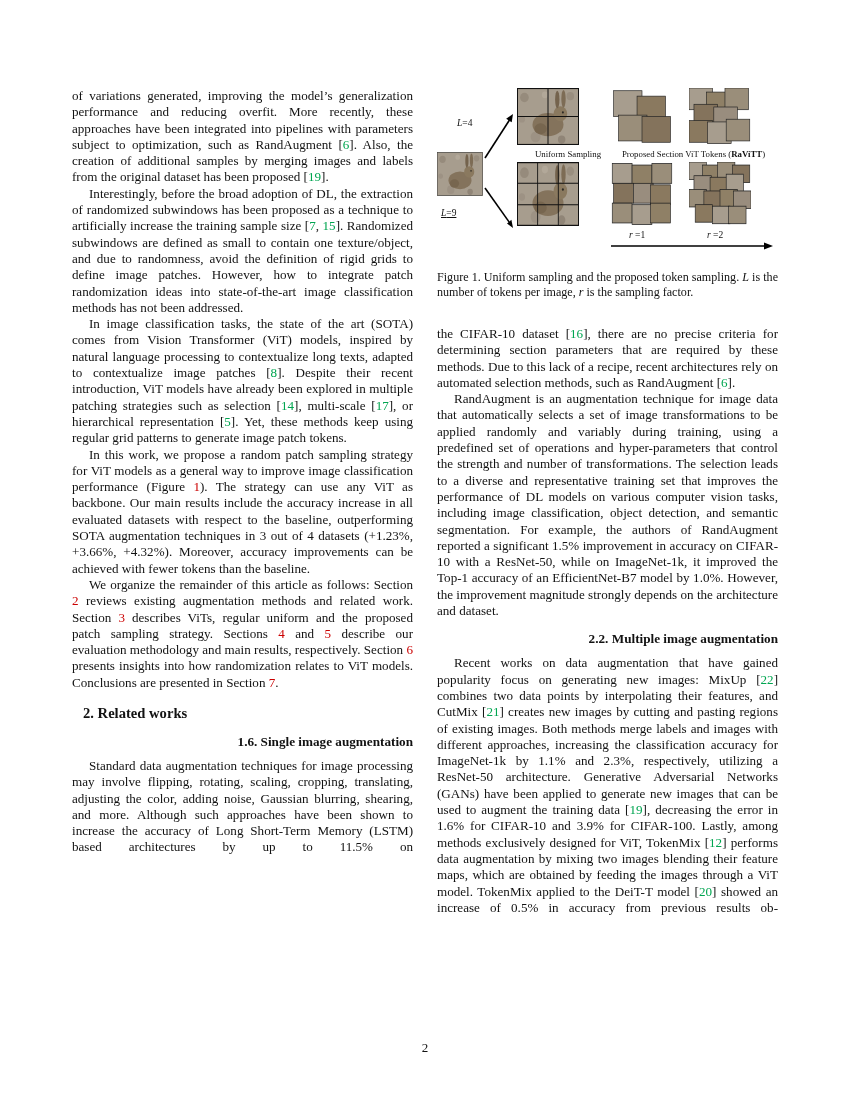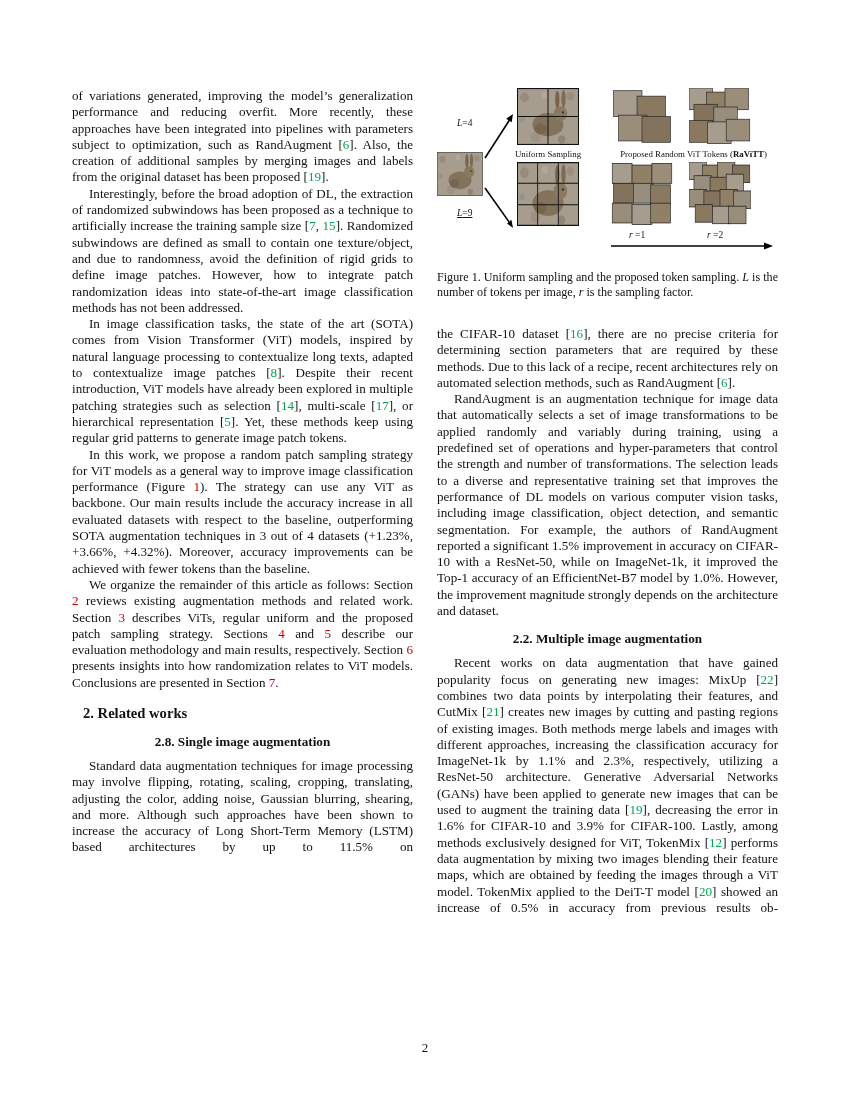--- a/index.html
+++ b/index.html
@@ -5,40 +5,40 @@
   html,body{margin:0;padding:0;background:#ffffff;}
   .page{position:relative;width:850px;height:1100px;background:#fff;margin:0 auto;
         font-family:"Liberation Serif","DejaVu Serif",serif;color:#121212;overflow:hidden;}
   .col{position:absolute;width:341px;font-size:13.1px;line-height:16.3px;text-align:justify;hyphens:auto;}
   .col-left{left:72px;top:88px;}
   .col-right{left:437px;top:88px;}
   p{margin:0;text-indent:17px;}
   p.noindent{text-indent:0;}
   p.cont-end{text-align-last:justify;}
   h2{font-size:14.6px;line-height:17px;margin:14px 11px 9px;font-weight:bold;text-align:left;text-indent:0;}
-  h3{font-size:13.2px;line-height:16px;margin:12px 0 8px;font-weight:bold;text-align:center;text-indent:0;}
+  h3{font-size:13.2px;line-height:16px;margin:12px 0 8px;font-weight:bold;text-align:right;text-indent:0;}
   .cite{color:var(--cite-color,#00a550);}
   .ref{color:var(--ref-color,#cb0000);}
   .i{font-style:italic;}
   .b{font-weight:bold;}
   figure{margin:0 0 26px 0;}
   .fig-canvas{position:relative;width:341px;height:172px;}
   .fig-img{position:absolute;display:block;}
   .ph-orig{left:0;top:64px;width:46px;height:44px;}
   .ph-grid4{left:80px;top:0;width:62px;height:57px;}
   .ph-r1a{left:174px;top:0;width:62px;height:57px;}
   .ph-r2a{left:252px;top:0;width:62px;height:57px;}
   .ph-grid9{left:80px;top:74px;width:62px;height:64px;}
   .ph-r1b{left:174px;top:74px;width:62px;height:64px;}
   .ph-r2b{left:252px;top:74px;width:62px;height:64px;}
   .fig-arrows{position:absolute;left:0;top:0;width:341px;height:172px;}
   .fig-lbl{position:absolute;font-size:8.8px;line-height:10px;color:#111;}
   .lbl-l4{left:20px;top:30px;font-size:9.5px;}
-  .lbl-l9{left:20px;top:120px;font-size:9.5px;text-decoration:underline;}
-  .lbl-uniform{left:46px;top:61px;width:130px;text-align:center;}
+  .lbl-l9{left:4px;top:120px;font-size:9.5px;text-decoration:underline;}
+  .lbl-uniform{left:46px;top:61px;width:130px;text-align:center;padding-left:20px;}
   .lbl-ravitt{left:172px;top:61px;width:169px;text-align:center;}
   .lbl-r1{left:192px;top:142px;font-size:9.5px;}
   .lbl-r2{left:270px;top:142px;font-size:9.5px;}
   figcaption{font-size:12.1px;line-height:15px;text-align:justify;margin-top:10px;}
   .page-number{position:absolute;left:0;right:0;top:1040px;text-align:center;font-size:13px;}
 </style>
 </head>
 <body>
 
 <svg width="0" height="0" style="position:absolute" aria-hidden="true">
@@ -63,21 +63,21 @@
 
 <div class="page">
 
   <div class="col col-left">
     <p class="noindent"><span>of variations generated, improving the model’s generalization performance and reducing overfit. More recently, these approaches have been integrated into pipelines with parameters subject to optimization, such as RandAugment [</span><span class="cite">6</span><span>]. Also, the creation of additional samples by merging images and labels from the original dataset has been proposed [</span><span class="cite">19</span><span>].</span></p>
     <p><span>Interestingly, before the broad adoption of DL, the extraction of randomized subwindows has been proposed as a technique to artificially increase the training sample size [</span><span class="cite">7</span><span>, </span><span class="cite">15</span><span>]. Randomized subwindows are defined as small to contain one texture/object, and due to randomness, avoid the definition of rigid grids to define image patches. However, how to integrate patch randomization ideas into state-of-the-art image classification methods has not been addressed.</span></p>
     <p><span>In image classification tasks, the state of the art (SOTA) comes from Vision Transformer (ViT) models, inspired by natural language processing to contextualize long texts, adapted to contextualize image patches [</span><span class="cite">8</span><span>]. Despite their recent introduction, ViT models have already been explored in multiple patching strategies such as selection [</span><span class="cite">14</span><span>], multi-scale [</span><span class="cite">17</span><span>], or hierarchical representation [</span><span class="cite">5</span><span>]. Yet, these methods keep using regular grid patterns to generate image patch tokens.</span></p>
     <p><span>In this work, we propose a random patch sampling strategy for ViT models as a general way to improve image classification performance (Figure </span><span class="ref">1</span><span>). The strategy can use any ViT as backbone. Our main results include the accuracy increase in all evaluated datasets with respect to the baseline, outperforming SOTA augmentation techniques in 3 out of 4 datasets (+1.23%, +3.66%, +4.32%). Moreover, accuracy improvements can be achieved with fewer tokens than the baseline.</span></p>
     <p><span>We organize the remainder of this article as follows: Section </span><span class="ref">2</span><span> reviews existing augmentation methods and related work. Section </span><span class="ref">3</span><span> describes ViTs, regular uniform and the proposed patch sampling strategy. Sections </span><span class="ref">4</span><span> and </span><span class="ref">5</span><span> describe our evaluation methodology and main results, respectively. Section </span><span class="ref">6</span><span> presents insights into how randomization relates to ViT models. Conclusions are presented in Section </span><span class="ref">7</span><span>.</span></p>
     <h2>2. Related works</h2>
-    <h3>2.8. Single image augmentation</h3>
+    <h3>1.6. Single image augmentation</h3>
     <p class="cont-end"><span>Standard data augmentation techniques for image processing may involve flipping, rotating, scaling, cropping, translating, adjusting the color, adding noise, Gaussian blurring, shearing, and more. Although such approaches have been shown to increase the accuracy of Long Short-Term Memory (LSTM) based architectures by up to 11.5% on</span></p>
   </div>
 
   <div class="col col-right">
     <figure>
       <div class="fig-canvas">
 
         <svg class="fig-img ph-grid4" viewBox="0 0 100 84" preserveAspectRatio="none">
           <use href="#ph"></use>
           <path d="M50 0V84M0 42H100" stroke="#101010" stroke-width="1.6" fill="none"></path>
@@ -161,21 +161,21 @@
             <line x1="48" y1="100" x2="72.2" y2="134.1"></line>
             <polygon points="76,140 70,135.5 74.4,131.7" stroke="none"></polygon>
             <line x1="174" y1="158" x2="328" y2="158"></line>
             <polygon points="336,158 327,154.4 327,161.6" stroke="none"></polygon>
           </g>
         </svg>
 
         <div class="fig-lbl lbl-l4"><span class="i">L</span><span>=4</span></div>
         <div class="fig-lbl lbl-l9"><span class="i">L</span><span>=9</span></div>
         <div class="fig-lbl lbl-uniform">Uniform Sampling</div>
-        <div class="fig-lbl lbl-ravitt"><span>Proposed Random ViT Tokens (</span><span class="b">RaViTT</span><span>)</span></div>
+        <div class="fig-lbl lbl-ravitt"><span>Proposed Section ViT Tokens (</span><span class="b">RaViTT</span><span>)</span></div>
         <div class="fig-lbl lbl-r1"><span class="i">r </span><span>=1</span></div>
         <div class="fig-lbl lbl-r2"><span class="i">r </span><span>=2</span></div>
       </div>
 
       <figcaption><span>Figure 1. Uniform sampling and the proposed token sampling. </span><span class="i">L</span><span> is the number of tokens per image, </span><span class="i">r</span><span> is the sampling factor.</span></figcaption>
     </figure>
 
     <p class="noindent"><span>the CIFAR-10 dataset [</span><span class="cite">16</span><span>], there are no precise criteria for determining section parameters that are required by these methods. Due to this lack of a recipe, recent architectures rely on automated selection methods, such as RandAugment [</span><span class="cite">6</span><span>].</span></p>
     <p><span>RandAugment is an augmentation technique for image data that automatically selects a set of image transformations to be applied randomly and variably during training, using a predefined set of operations and hyper-parameters that control the strength and number of transformations. The selection leads to a diverse and representative training set that improves the performance of DL models on various computer vision tasks, including image classification, object detection, and semantic segmentation. For example, the authors of RandAugment reported a significant 1.5% improvement in accuracy on CIFAR-10 with a ResNet-50, while on ImageNet-1k, it improved the Top-1 accuracy of an EfficientNet-B7 model by 1.0%. However, the improvement magnitude strongly depends on the architecture and dataset.</span></p>
     <h3>2.2. Multiple image augmentation</h3>

